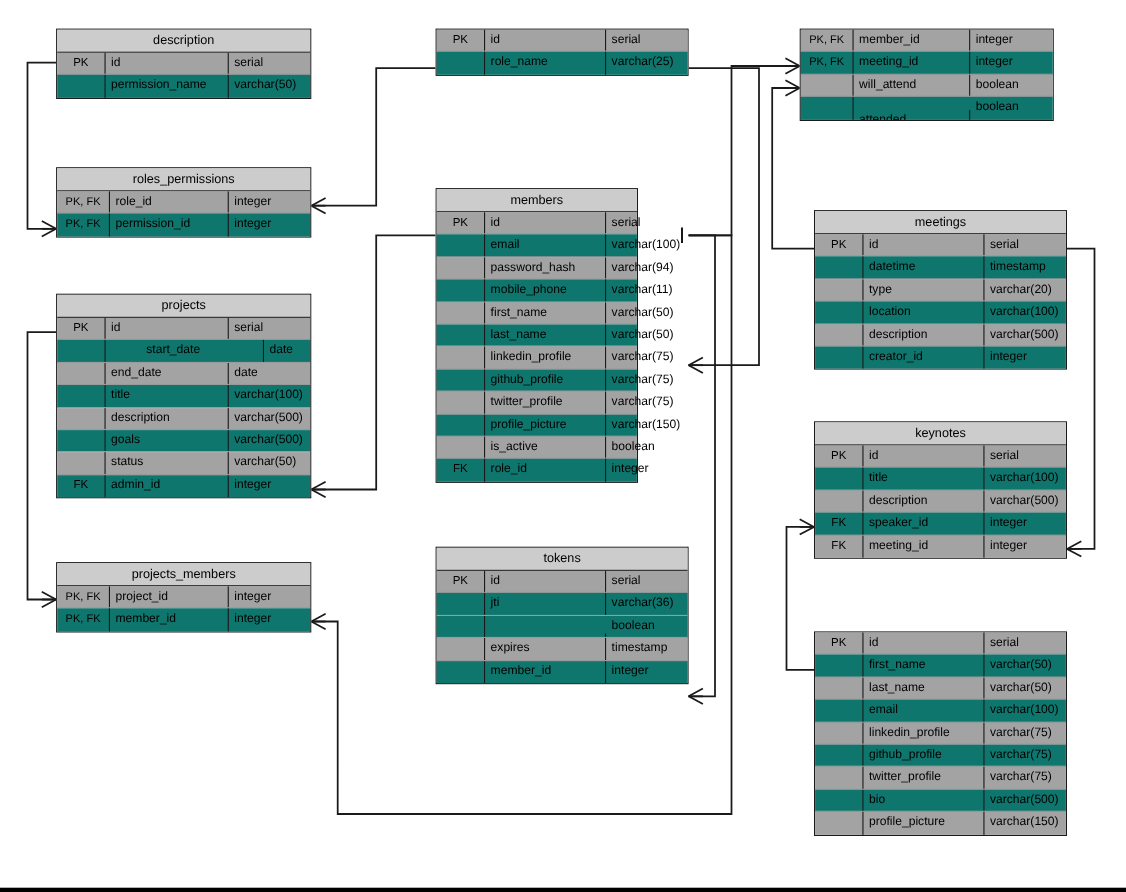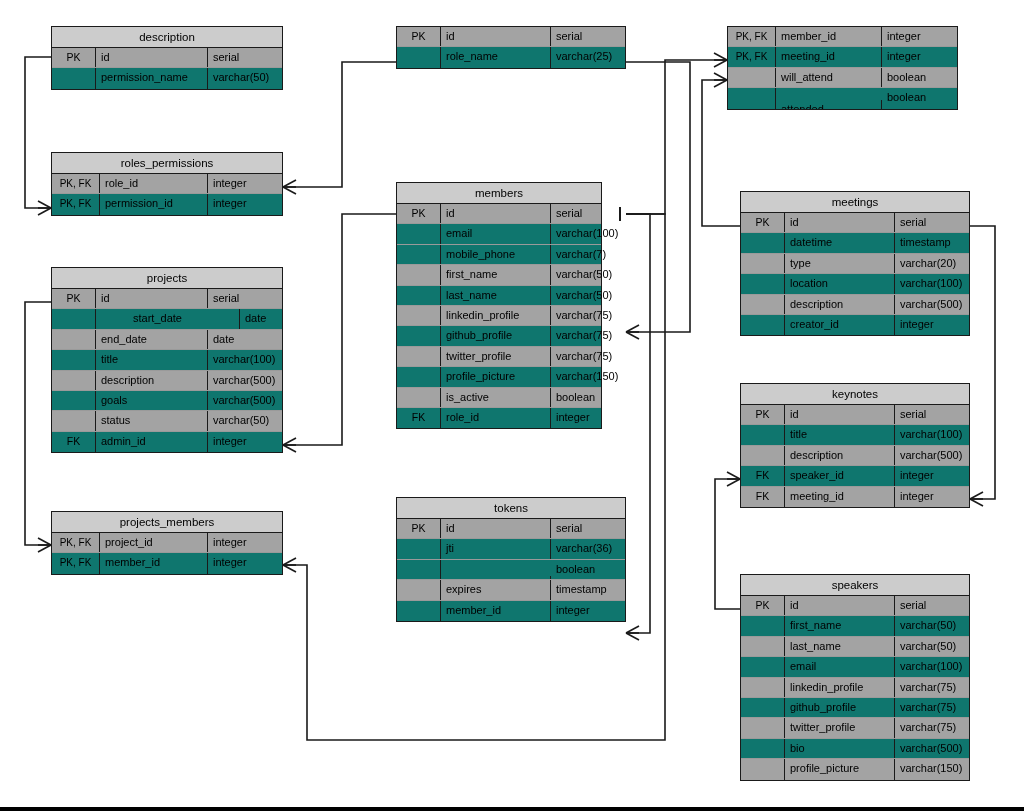--- a/index.html
+++ b/index.html
@@ -248,36 +248,41 @@
         <div class="key-cell" style="width: 44px; flex: 0 0 44px;">PK</div>
         <div class="name-cell" style="flex: 0 0 110px;">id</div>
         <div class="type-cell">serial</div>
       </div>
       <div class="attr-row alt">
         <div class="key-cell" style="width: 44px; flex: 0 0 44px;"></div>
         <div class="name-cell" style="flex: 0 0 110px;">role_name</div>
         <div class="type-cell">varchar(25)</div>
       </div>
     </div>
-    <div class="entity" style="left: 396px; top: 182px; width: 206px;">
+    <div class="entity" style="left: 396px; top: 171px; width: 184px;">
       <div class="entity-title">members</div>
       <div class="attr-row">
         <div class="key-cell" style="width: 44px; flex: 0 0 44px;">PK</div>
         <div class="name-cell" style="flex: 0 0 110px;">id</div>
         <div class="type-cell">serial</div>
       </div>
       <div class="attr-row alt">
         <div class="key-cell" style="width: 44px; flex: 0 0 44px;"></div>
         <div class="name-cell" style="flex: 0 0 110px;">email</div>
         <div class="type-cell">varchar(100)</div>
       </div>
+      <div class="attr-row">
+        <div class="key-cell" style="width: 44px; flex: 0 0 44px;"></div>
+        <div class="name-cell" style="flex: 0 0 110px;">password_hash</div>
+        <div class="type-cell">varchar(94)</div>
+      </div>
       <div class="attr-row alt">
         <div class="key-cell" style="width: 44px; flex: 0 0 44px;"></div>
         <div class="name-cell" style="flex: 0 0 110px;">mobile_phone</div>
-        <div class="type-cell">varchar(7)</div>
+        <div class="type-cell">varchar(11)</div>
       </div>
       <div class="attr-row">
         <div class="key-cell" style="width: 44px; flex: 0 0 44px;"></div>
         <div class="name-cell" style="flex: 0 0 110px;">first_name</div>
         <div class="type-cell">varchar(50)</div>
       </div>
       <div class="attr-row alt">
         <div class="key-cell" style="width: 44px; flex: 0 0 44px;"></div>
         <div class="name-cell" style="flex: 0 0 110px;">last_name</div>
         <div class="type-cell">varchar(50)</div>
@@ -418,21 +423,20 @@
         <div class="name-cell" style="flex: 0 0 110px;">speaker_id</div>
         <div class="type-cell">integer</div>
       </div>
       <div class="attr-row">
         <div class="key-cell" style="width: 44px; flex: 0 0 44px;">FK</div>
         <div class="name-cell" style="flex: 0 0 110px;">meeting_id</div>
         <div class="type-cell">integer</div>
       </div>
     </div>
     <div class="entity" style="left: 740px; top: 574px; width: 230px;">
-      <div class="entity-title">speakers</div>
       <div class="attr-row">
         <div class="key-cell" style="width: 44px; flex: 0 0 44px;">PK</div>
         <div class="name-cell" style="flex: 0 0 110px;">id</div>
         <div class="type-cell">serial</div>
       </div>
       <div class="attr-row alt">
         <div class="key-cell" style="width: 44px; flex: 0 0 44px;"></div>
         <div class="name-cell" style="flex: 0 0 110px;">first_name</div>
         <div class="type-cell">varchar(50)</div>
       </div>

